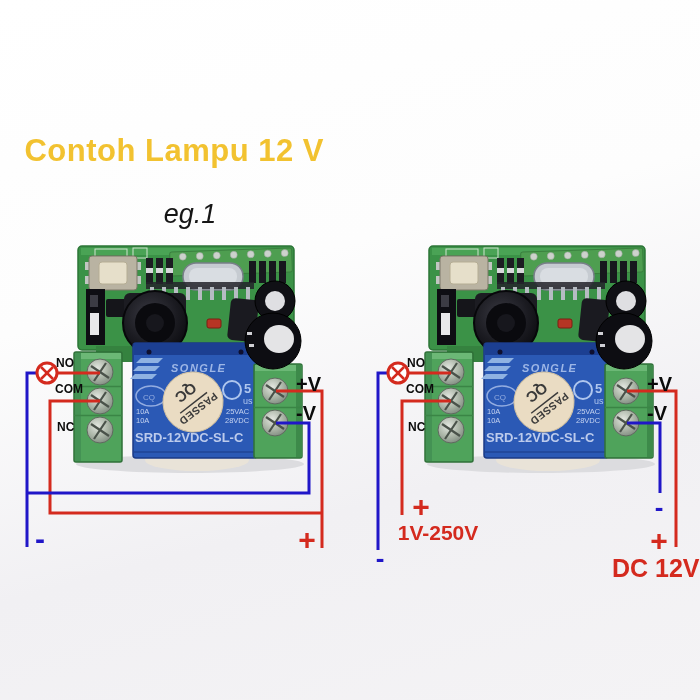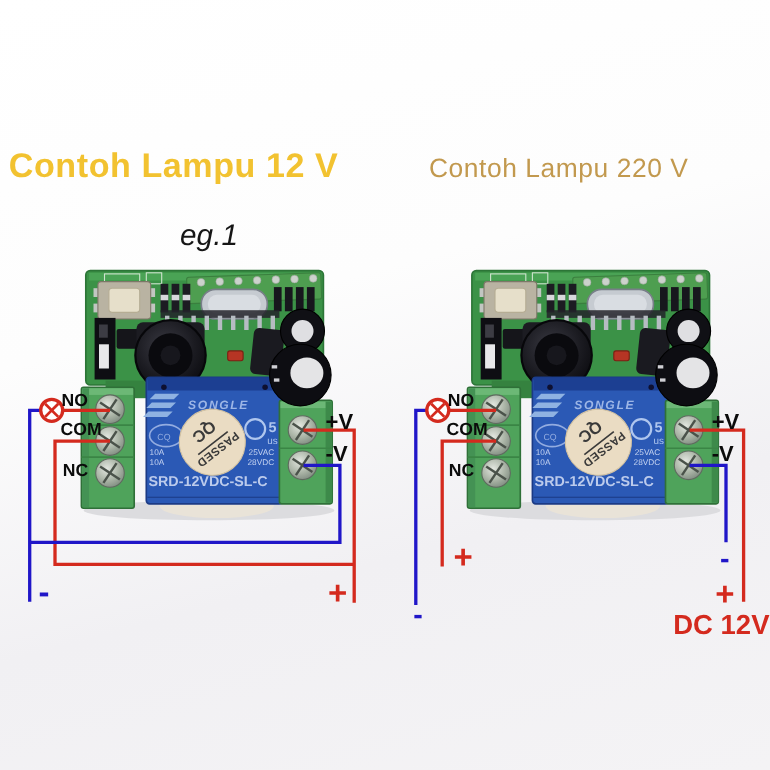--- a/index.html
+++ b/index.html
@@ -2,27 +2,27 @@
 <html><head>
 <meta charset="utf-8">
 <style>
   html,body{margin:0;padding:0;}
   #stage{
     position:relative;width:700px;height:700px;overflow:hidden;
     background:linear-gradient(165deg,#ffffff 0%,#fdfdfd 38%,#f1f0f3 68%,#f4f3f5 100%);
     font-family:"Liberation Sans",sans-serif;
   }
   .abs{position:absolute;}
-  .title{font-weight:bold;text-align:left;white-space:nowrap;}
+  .title{font-weight:bold;text-align:right;white-space:nowrap;}
   #title-left{left:8px;top:133px;width:316px;font-size:31px;letter-spacing:0.5px;}
   #title-right{left:390px;top:140px;width:256px;font-size:24px;font-weight:500;letter-spacing:0.5px;}
   .eg{font-size:27px;color:#161616;text-align:center;width:110px;font-style:italic;}
   #eg-left{left:135px;top:199px;}
   #eg-right{left:486px;top:199px;}
-  .tlbl{font-size:16px;font-weight:bold;color:#0b0b0b;white-space:nowrap;}
+  .tlbl{font-size:12px;font-weight:bold;color:#0b0b0b;white-space:nowrap;}
   .vlbl{font-size:20px;font-weight:bold;color:#0b0b0b;white-space:nowrap;}
   .mark{font-size:30px;font-weight:800;line-height:30px;width:24px;text-align:center;}
   .loadtxt{font-weight:bold;text-align:center;white-space:nowrap;}
   svg{display:block;}
 </style>
 </head>
 <body>
 
 <div id="stage">
 
@@ -234,38 +234,38 @@
       <polyline points="627,423 660,423 660,493"></polyline>
     </g>
     <g>
       <circle cx="398" cy="373" r="10" fill="#ffffff" stroke="#D42A1E" stroke-width="3"></circle>
       <line x1="392" y1="367" x2="404" y2="379" stroke="#D42A1E" stroke-width="2.5"></line>
       <line x1="404" y1="367" x2="392" y2="379" stroke="#D42A1E" stroke-width="2.5"></line>
     </g>
   </svg>
 
   <div id="title-left" class="abs title" style="color:#F2C230;">Contoh Lampu 12 V</div>
-  <div id="title-right" class="abs title" style="color:#C2994E;">Contoh Lampu 220 V</div>
 
   <div id="eg-left" class="abs eg">eg.1</div>
 
   <div class="abs tlbl" style="left:56px;top:356px;">NO</div>
   <div class="abs tlbl" style="left:55px;top:382px;">COM</div>
   <div class="abs tlbl" style="left:57px;top:420px;">NC</div>
   <div class="abs vlbl" style="left:296px;top:373px;">+V</div>
   <div class="abs vlbl" style="left:296px;top:402px;">-V</div>
 
   <div class="abs tlbl" style="left:407px;top:356px;">NO</div>
   <div class="abs tlbl" style="left:406px;top:382px;">COM</div>
   <div class="abs tlbl" style="left:408px;top:420px;">NC</div>
   <div class="abs vlbl" style="left:647px;top:373px;">+V</div>
   <div class="abs vlbl" style="left:647px;top:402px;">-V</div>
 
   <div class="abs mark" style="left:28px;top:524px;color:#2016C8;">-</div>
   <div class="abs mark" style="left:295px;top:525px;color:#D42A1E;">+</div>
 
   <div class="abs mark" style="left:409px;top:492px;color:#D42A1E;">+</div>
+  <div class="abs loadtxt" style="left:394px;top:521px;width:88px;font-size:21px;color:#D42A1E;">1V-250V</div>
   <div class="abs mark" style="left:368px;top:543px;color:#2016C8;font-size:26px;">-</div>
   <div class="abs mark" style="left:647px;top:492px;color:#2016C8;font-size:26px;">-</div>
   <div class="abs mark" style="left:647px;top:526px;color:#D42A1E;">+</div>
   <div class="abs loadtxt" style="left:612px;top:554px;width:74px;font-size:25px;color:#D42A1E;">DC 12V</div>
 
 </div>
 
 </body></html>

